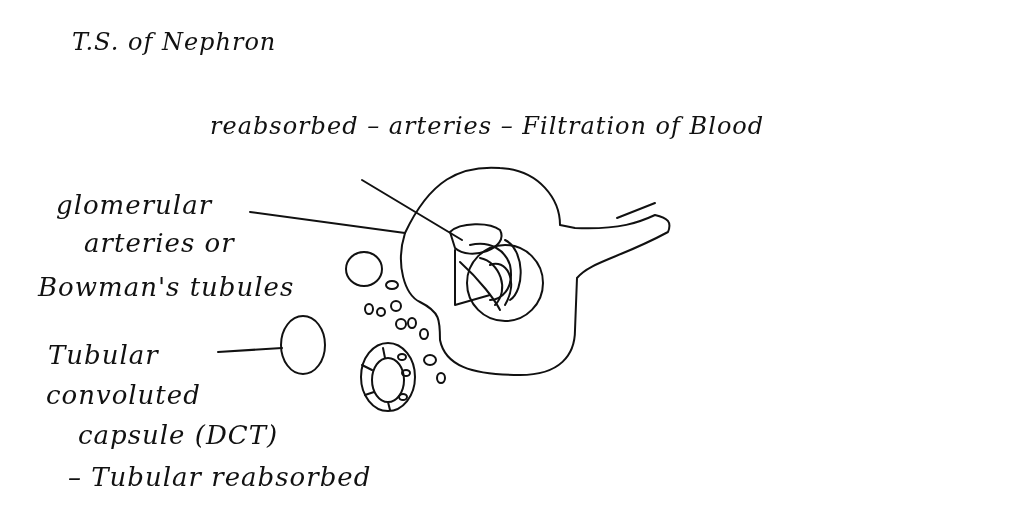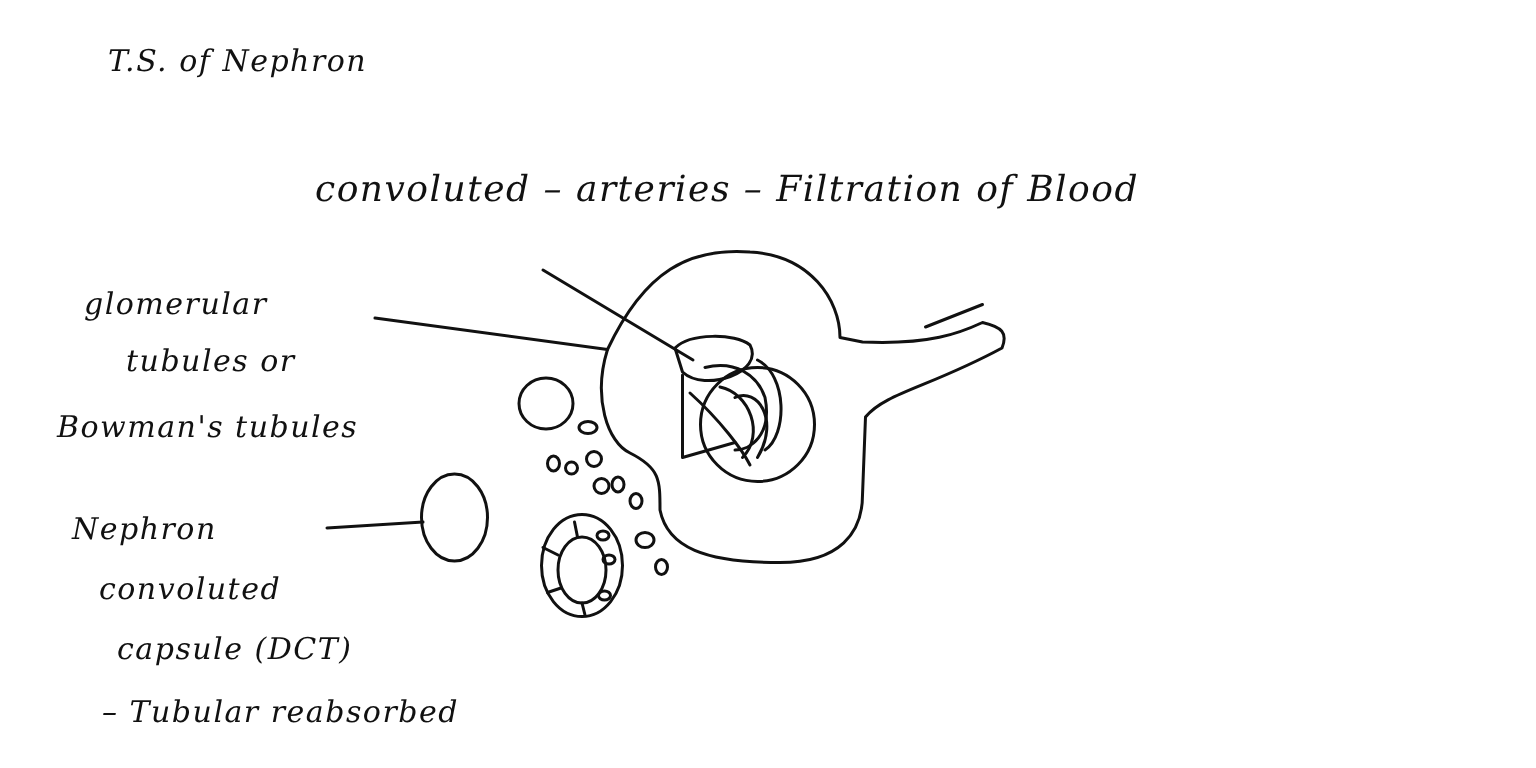--- a/index.html
+++ b/index.html
@@ -1,37 +1,37 @@
 <!DOCTYPE html>
 <html><head>
 <meta charset="utf-8">
 <style>
   html, body { margin:0; padding:0; background:#ffffff; }
   body { width:1024px; height:512px; position:relative; overflow:hidden;
          font-family:"DejaVu Serif", serif; color:#111; }
   .txt { position:absolute; font-style:italic; white-space:nowrap; color:#111;
          font-family:"DejaVu Serif", serif; letter-spacing:1px; }
-  #title { left:72px; top:28px; font-size:20px; }
+  #title { left:72px; top:28px; font-size:24px; }
   #heading { left:210px; top:112px; font-size:24px; }
-  .lbl { font-size:20px; }
+  .lbl { font-size:26px; }
   svg#drawing { position:absolute; left:0; top:0; }
   svg#drawing path, svg#drawing ellipse, svg#drawing line { fill:none; stroke:#111; stroke-width:2; stroke-linecap:round; stroke-linejoin:round; }
 </style>
 </head>
 <body>
 
 <div class="txt" id="title">T.S. of Nephron</div>
-<div class="txt" id="heading">convoluted – arteries – Filtration of Blood</div>
+<div class="txt" id="heading">reabsorbed – arteries – Filtration of Blood</div>
 
 <div class="txt lbl" style="left:56px; top:190px;">glomerular</div>
-<div class="txt lbl" style="left:84px; top:228px;">tubules or</div>
+<div class="txt lbl" style="left:84px; top:228px;">arteries or</div>
 <div class="txt lbl" style="left:38px; top:272px;">Bowman's tubules</div>
 
-<div class="txt lbl" style="left:48px; top:340px;">Nephron</div>
-<div class="txt lbl" style="left:46px; top:380px;margin-left:20px;">convoluted</div>
+<div class="txt lbl" style="left:48px; top:340px;">Tubular</div>
+<div class="txt lbl" style="left:46px; top:380px;">convoluted</div>
 <div class="txt lbl" style="left:78px; top:420px;">capsule (DCT)</div>
 <div class="txt lbl" style="left:32px; top:462px;margin-left:36px;">– Tubular reabsorbed</div>
 
 <svg id="drawing" width="1024" height="512" viewBox="0 0 1024 512">
 
   <line x1="250" y1="212" x2="405" y2="233"></line>
 
   <line x1="362" y1="180" x2="462" y2="240"></line>
 
   <path d="M405,233 C395,265 405,295 420,302 C440,312 440,320 440,340

